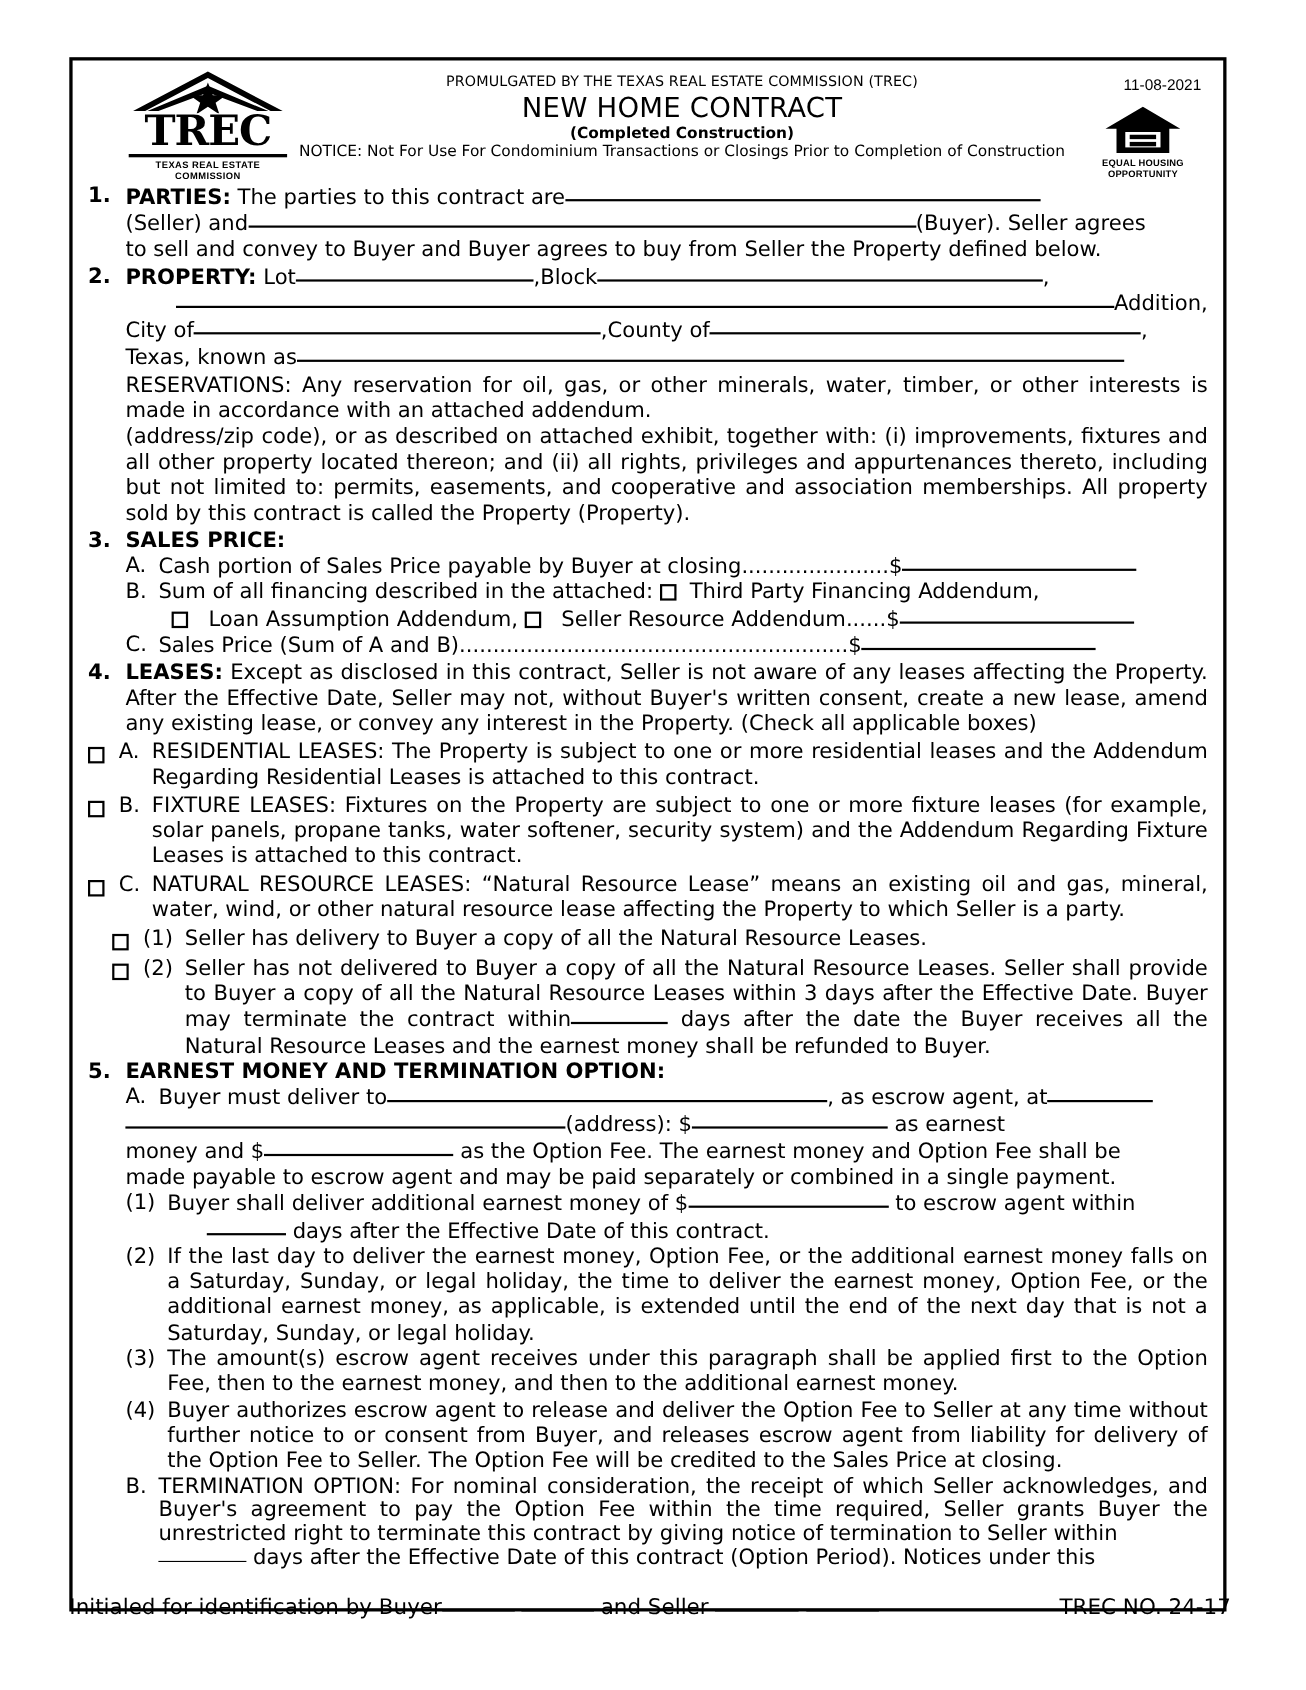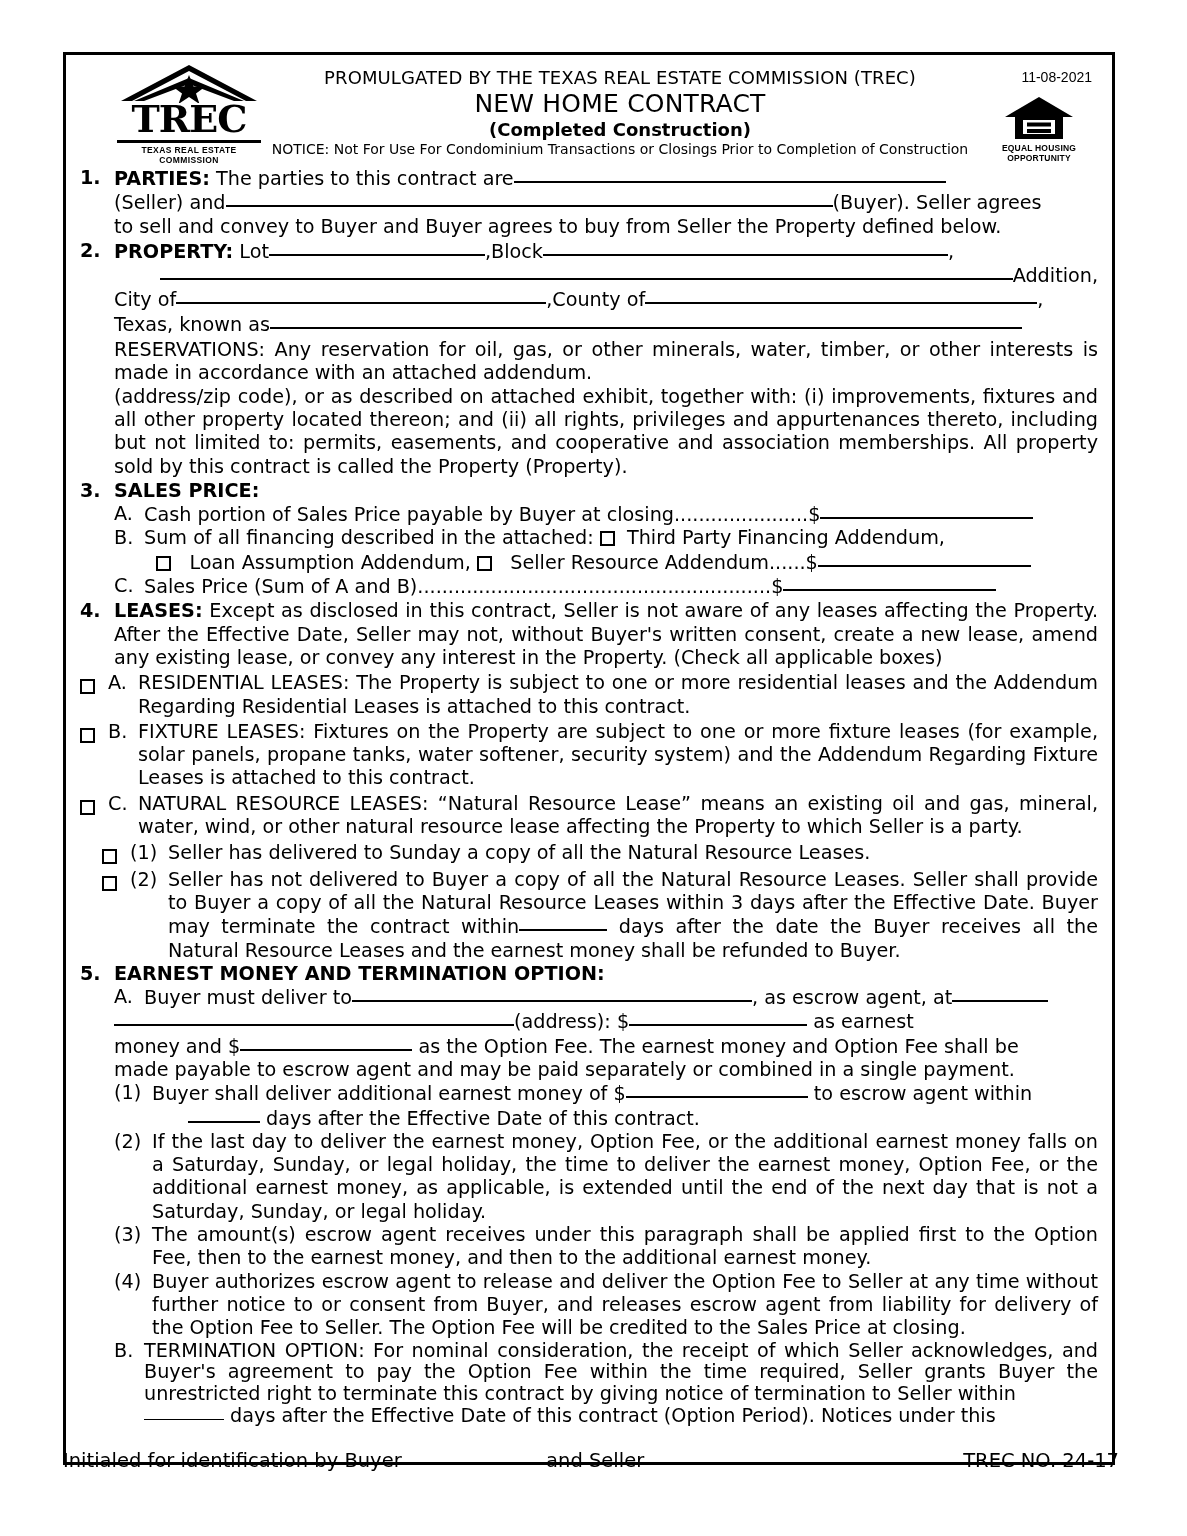--- a/index.html
+++ b/index.html
@@ -50,23 +50,23 @@
   .trec-sub {
     font-size: 8.5px; font-weight: bold;
     letter-spacing: 0.4px;
     font-family: "Liberation Sans", sans-serif;
   }
 
   .header-center {
     position: absolute; left: 190px; top: 6px;
     width: 700px; text-align: center;
   }
-  .hdr-line1 { font-size: 18px; letter-spacing: 0.1px; }
+  .hdr-line1 { font-size: 13px; letter-spacing: 0.1px; }
   .hdr-title { font-size: 25px; font-weight: normal; margin-top: 1px; letter-spacing: 0.2px; }
-  .hdr-sub { font-size: 18px; font-weight: bold; margin-top: 1px; }
+  .hdr-sub { font-size: 14px; font-weight: bold; margin-top: 1px; }
   .hdr-notice { font-size: 14px; margin-top: 1px; white-space: nowrap; }
 
   .hdr-date {
     position: absolute; right: 6px; top: 8px;
     font-size: 14px;
     font-family: "Liberation Sans", sans-serif;
   }
   .eho-logo {
     position: absolute; right: 10px; top: 34px;
     width: 98px; text-align: center;
@@ -274,21 +274,21 @@
         <div class="sub">
           <span class="lbl">C.</span>
           <span class="para" style="display:block">NATURAL RESOURCE LEASES: “Natural Resource Lease” means an existing oil and gas, mineral, water, wind, or other natural resource lease affecting the Property to which Seller is a party.</span>
         </div>
       </div>
 
       <div class="cb-row indent-2" style="margin-top:3px">
         <span class="cb"><span class="cbx"></span></span>
         <div class="sub" style="padding-left:38px">
           <span class="lbl">(1)</span>
-          <span>Seller has delivered to Sunday a copy of all the Natural Resource Leases.</span>
+          <span>Seller has delivery to Buyer a copy of all the Natural Resource Leases.</span>
         </div>
       </div>
 
       <div class="cb-row indent-2" style="margin-top:3px">
         <span class="cb"><span class="cbx"></span></span>
         <div class="sub" style="padding-left:38px">
           <span class="lbl">(2)</span>
           <div class="para">
             <span>Seller has not delivered to Buyer a copy of all the Natural Resource Leases.  Seller shall provide to Buyer a copy of all the Natural Resource Leases within 3 days after the Effective Date.  Buyer may terminate the contract within</span><span class="ul" style="width:88px"></span> <span>days after the date the Buyer receives all the Natural Resource Leases and the earnest money shall be refunded to Buyer.</span>
           </div>

